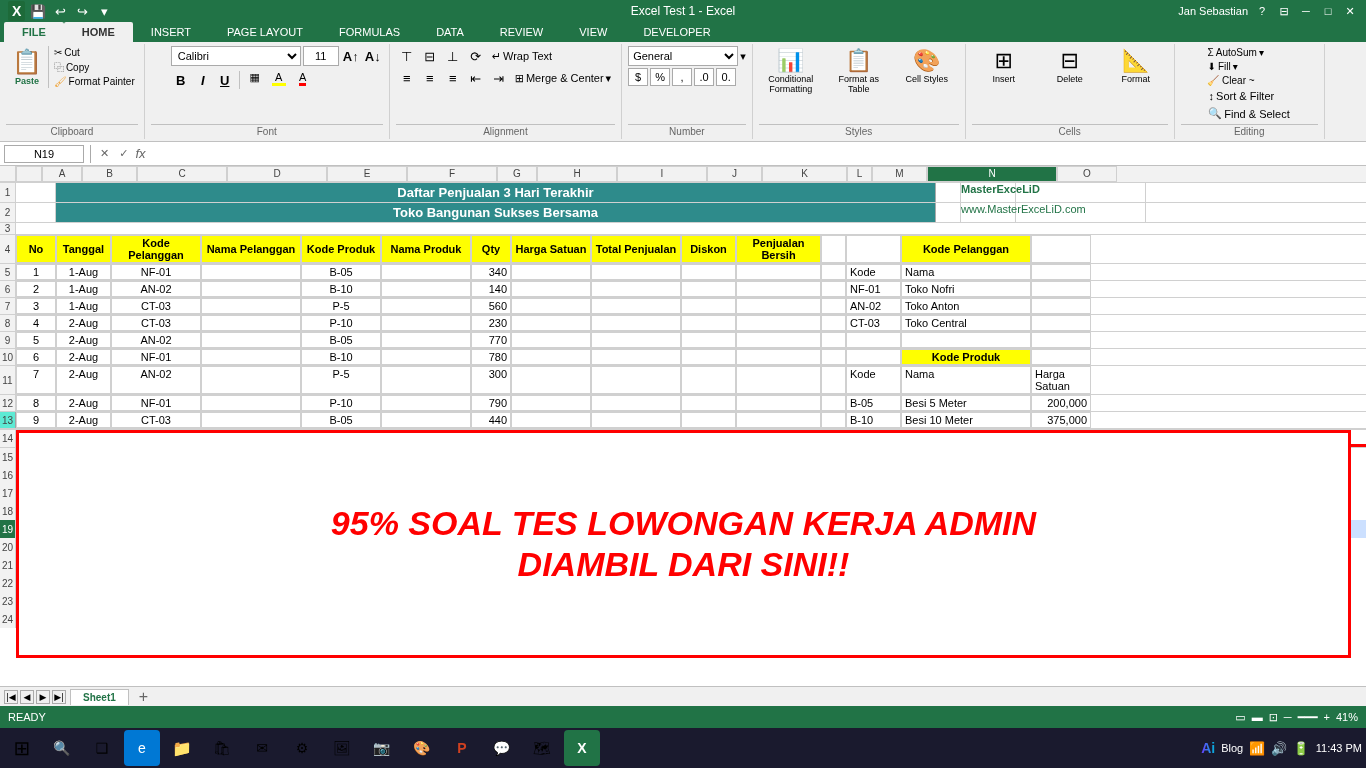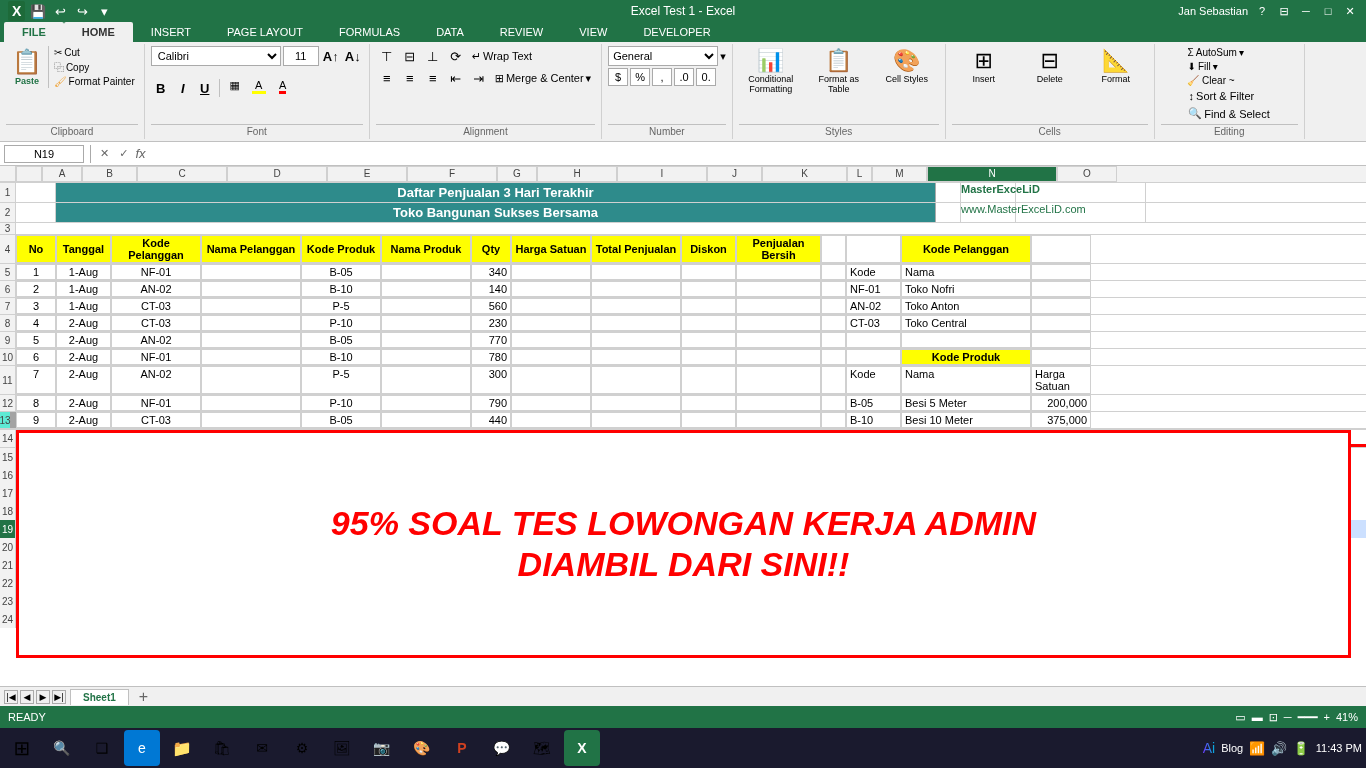--- a/index.html
+++ b/index.html
@@ -248,21 +248,21 @@
           <div class="rb-btn-small">
             <span style="color:#f0a030;">🖌</span>
             <span>Format Painter</span>
           </div>
         </div>
       </div>
       <div class="ribbon-group-label">Clipboard</div>
     </div>
 
     <div class="ribbon-group" style="min-width:170px;">
-      <div class="ribbon-group-content" style="flex-direction:column;gap:10px;">
+      <div class="ribbon-group-content" style="flex-direction:column;gap:2px;margin-left:20px;">
         <div class="font-row">
           <select class="font-select">
             <option>Calibri</option>
           </select>
           <input class="font-size-input" value="11" style="">
           <button class="font-btn">A↑</button>
           <button class="font-btn">A↓</button>
         </div>
         <div class="font-style-row">
           <button class="font-btn bold-btn">B</button>
@@ -636,21 +636,21 @@
           <div style="width:90px;border:1px solid #d0d0d0;" class="cell"></div>
           <div style="width:55px;border:1px solid #d0d0d0;" class="cell"></div>
           <div style="width:85px;border:1px solid #d0d0d0;" class="cell"></div>
           <div style="width:25px;border:1px solid #d0d0d0;" class="cell"></div>
           <div style="width:55px;border:1px solid #d0d0d0;font-size:11px;padding:1px 3px;" class="cell">B-05</div>
           <div style="width:130px;border:1px solid #d0d0d0;font-size:11px;padding:1px 3px;" class="cell">Besi 5 Meter</div>
           <div style="width:60px;border:1px solid #d0d0d0;font-size:11px;padding:1px 3px;text-align:right;" class="cell">200,000</div>
         </div>
 
         <div style="display:flex;border-bottom:2px solid #d0d0d0;">
-          <div style="width:16px;min-width:16px;background:#5eead4;border-right:6px solid #a3a3a3;text-align:right;font-size:10px;color:#444;display:flex;align-items:center;justify-content:center;">13</div>
+          <div style="width:16px;min-width:16px;background:#5eead4;border-right:1px solid #a3a3a3;text-align:right;font-size:10px;color:#444;display:flex;align-items:center;justify-content:center;">13</div>
           <div style="width:40px;text-align:center;border:1px solid #d0d0d0;font-size:11px;padding:1px 3px;" class="cell">9</div>
           <div style="width:55px;text-align:center;border:1px solid #d0d0d0;font-size:11px;padding:1px 3px;" class="cell">2-Aug</div>
           <div style="width:90px;text-align:center;border:1px solid #d0d0d0;font-size:11px;padding:1px 3px;" class="cell">CT-03</div>
           <div style="width:100px;border:1px solid #d0d0d0;" class="cell"></div>
           <div style="width:80px;text-align:center;border:1px solid #d0d0d0;font-size:11px;padding:1px 3px;" class="cell">B-05</div>
           <div style="width:90px;border:1px solid #d0d0d0;" class="cell"></div>
           <div style="width:40px;text-align:right;border:1px solid #d0d0d0;font-size:11px;padding:1px 3px;" class="cell">440</div>
           <div style="width:80px;border:1px solid #d0d0d0;" class="cell"></div>
           <div style="width:90px;border:1px solid #d0d0d0;" class="cell"></div>
           <div style="width:55px;border:1px solid #d0d0d0;" class="cell"></div>
@@ -758,21 +758,21 @@
     <div class="taskbar-btn" style="font-size:14px;">✉</div>
     <div class="taskbar-btn" style="font-size:14px;">⚙</div>
     <div class="taskbar-btn" style="font-size:14px;">🖼</div>
     <div class="taskbar-btn" style="font-size:14px;">📷</div>
     <div class="taskbar-btn" style="font-size:14px;">🎨</div>
     <div class="taskbar-btn" style="color:#d04020;font-size:14px;font-weight:bold;">P</div>
     <div class="taskbar-btn" style="font-size:14px;">💬</div>
     <div class="taskbar-btn" style="font-size:14px;">🗺</div>
     <div class="taskbar-btn" style="background:#217346;color:white;font-weight:bold;font-size:14px;">X</div>
     <div class="taskbar-right">
-      <span style="background:linear-gradient(90deg,#6e3aff,#00b4d8);-webkit-background-clip:text;-webkit-text-fill-color:transparent;font-weight:normal;font-size:14px;">Ai</span>
+      <span style="background:linear-gradient(90deg,#6e3aff,#00b4d8);-webkit-background-clip:text;-webkit-text-fill-color:transparent;font-weight:bold;font-size:14px;">Ai</span>
       <span style="font-size:11px;color:white;">Blog</span>
       <span style="font-size:13px;">📶</span>
       <span style="font-size:13px;">🔊</span>
       <span style="font-size:13px;">🔋</span>
       <div class="taskbar-clock">
         <div style="font-size:11px;color:white;">11:43 PM</div>
       </div>
     </div>
   </div>
 </div>

